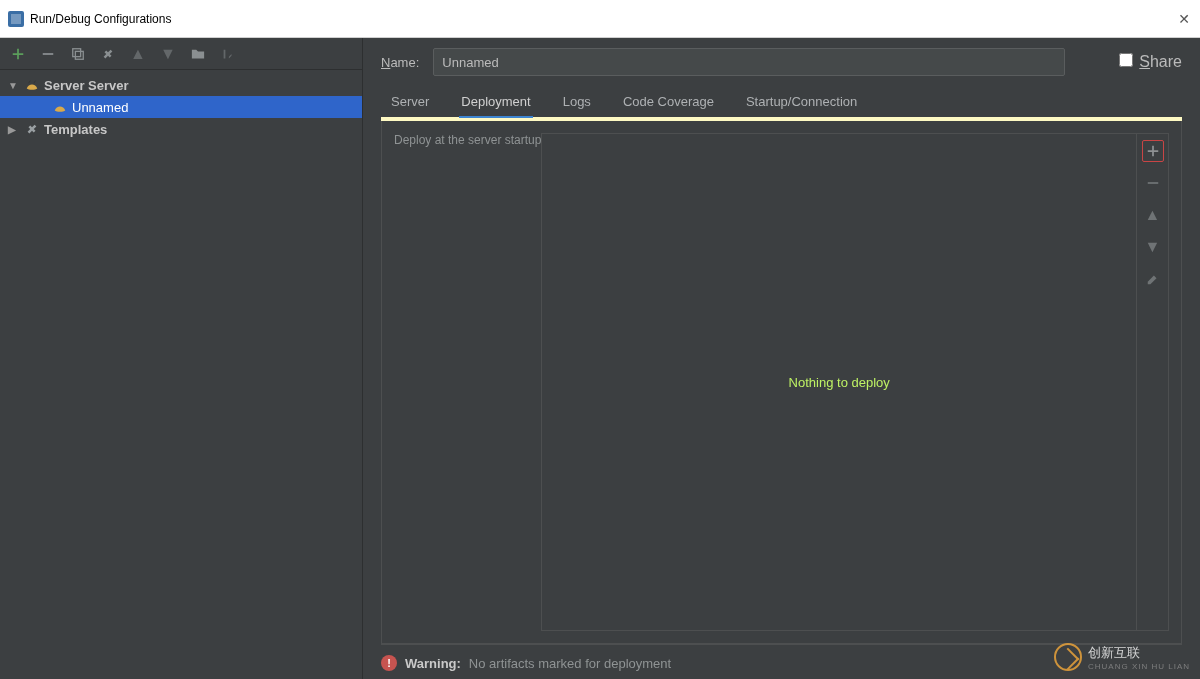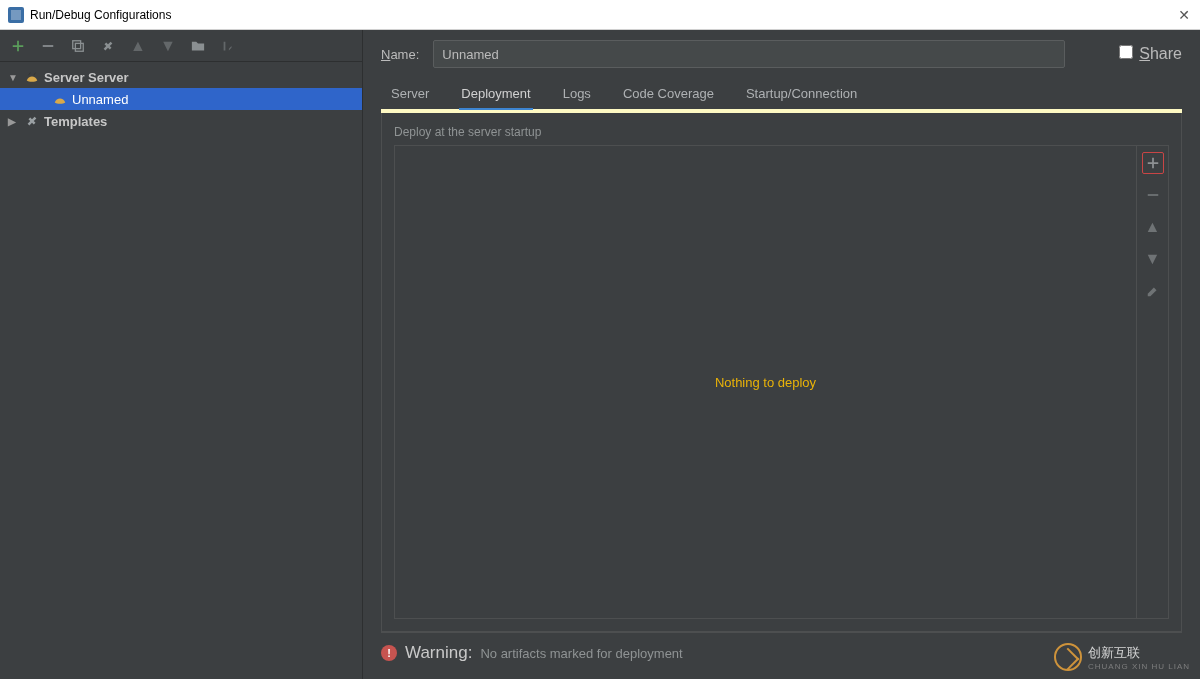--- a/index.html
+++ b/index.html
@@ -1,19 +1,19 @@
 <!DOCTYPE html>
 <html><head>
 <meta charset="utf-8">
 <style>
 * { box-sizing: border-box; margin: 0; padding: 0; font-family: "Segoe UI", Arial, sans-serif; }
 body { width: 1200px; height: 679px; background: #3c3f41; color: #bbbbbb; overflow: hidden; position: relative; }
 
 
-.title-bar { height: 30px; background: #ffffff; display: flex; align-items: center; padding: 0 8px; border-bottom: 1px solid #d0d0d0; }
+.title-bar { height: 38px; background: #ffffff; display: flex; align-items: center; padding: 0 8px; border-bottom: 1px solid #d0d0d0; }
 .title-bar .app-icon { width: 16px; height: 16px; margin-right: 6px; }
 .title-bar .title-text { color: #000; font-size: 12px; flex: 1; }
 .title-bar .close { width: 16px; height: 16px; color: #555; font-size: 14px; cursor: pointer; text-align: center; }
 
 
 .main { display: flex; height: calc(100% - 30px); }
 
 
 .sidebar { width: 363px; background: #3c3f41; border-right: 1px solid #2d2f30; display: flex; flex-direction: column; }
 .toolbar { height: 32px; display: flex; align-items: center; padding: 0 10px; gap: 14px; border-bottom: 1px solid #2d2f30; }
@@ -38,34 +38,34 @@
 .share-wrap { display: flex; align-items: flex-start; gap: 6px; margin-left: 40px; }
 .share-wrap input[type=checkbox] { width: 14px; height: 14px; }
 
 
 .tabs { display: flex; gap: 28px; padding: 0 8px; border-bottom: 4px solid #fef9c3; }
 .tab { padding: 6px 2px 8px 2px; font-size: 13px; color: #aeb1b3; cursor: pointer; position: relative; }
 .tab.active { color: #d0d0d0; }
 .tab.active::after { content: ""; position: absolute; left: 0; right: 0; bottom: -1px; height: 2px; background: #3d85d1; }
 
 
-.tab-body { border: 1px solid #4d4f50; border-top: none; flex: 1; padding: 12px 12px 12px 12px; display: flex; flex-direction: column; }
+.tab-body { border: 1px solid #4d4f50; border-top: none; flex: 1; padding: 12px 12px 12px 12px; display: flex; }
 .section-label { font-size: 12px; color: #8f9394; margin-bottom: 6px; }
 
 .deploy-box { flex: 1; display: flex; border: 1px solid #4d4f50; position: relative; }
 .deploy-list { flex: 1; display: flex; align-items: center; justify-content: center; }
-.empty-msg { color: #eab308; font-size: 13px; }
+.empty-msg { color: #bef264; font-size: 13px; }
 .deploy-tools { width: 32px; border-left: 1px solid #4d4f50; display: flex; flex-direction: column; align-items: center; padding-top: 6px; gap: 10px; }
 .dtool { width: 22px; height: 22px; color: #6f7375; cursor: pointer; display: flex; align-items: center; justify-content: center; font-size: 16px; border-radius: 2px; }
 .dtool.highlight { border: 1px solid #c94545; color: #8e9193; }
 
 
 .footer { border-top: 1px solid #4d4f50; padding: 10px 0 16px 0; display: flex; align-items: center; gap: 8px; }
 .warn-icon { width: 16px; height: 16px; background: #c75450; border-radius: 50%; color: #fff; font-size: 11px; font-weight: bold; display: flex; align-items: center; justify-content: center; }
-.footer .label { font-weight: 400; color: #c9c9c9; font-size: 17px; }
+.footer .label { font-weight: 700; color: #c9c9c9; font-size: 13px; }
 .footer .msg { color: #8f9394; font-size: 13px; }
 
 
 .watermark { position: absolute; right: 10px; bottom: 8px; display: flex; align-items: center; gap: 6px; opacity: 0.85; }
 .watermark .logo { width: 28px; height: 28px; border: 2px solid #e8a23a; border-radius: 50%; position: relative; }
 .watermark .logo::before { content: ""; position: absolute; width: 14px; height: 14px; border-top: 2px solid #e8a23a; border-right: 2px solid #e8a23a; transform: rotate(45deg); top: 6px; left: 4px; }
 .watermark .txt { color: #eee; font-size: 13px; }
 .watermark .sub { color: #888; font-size: 8px; letter-spacing: 1px; display: block; }
 
 svg { fill: currentColor; }

